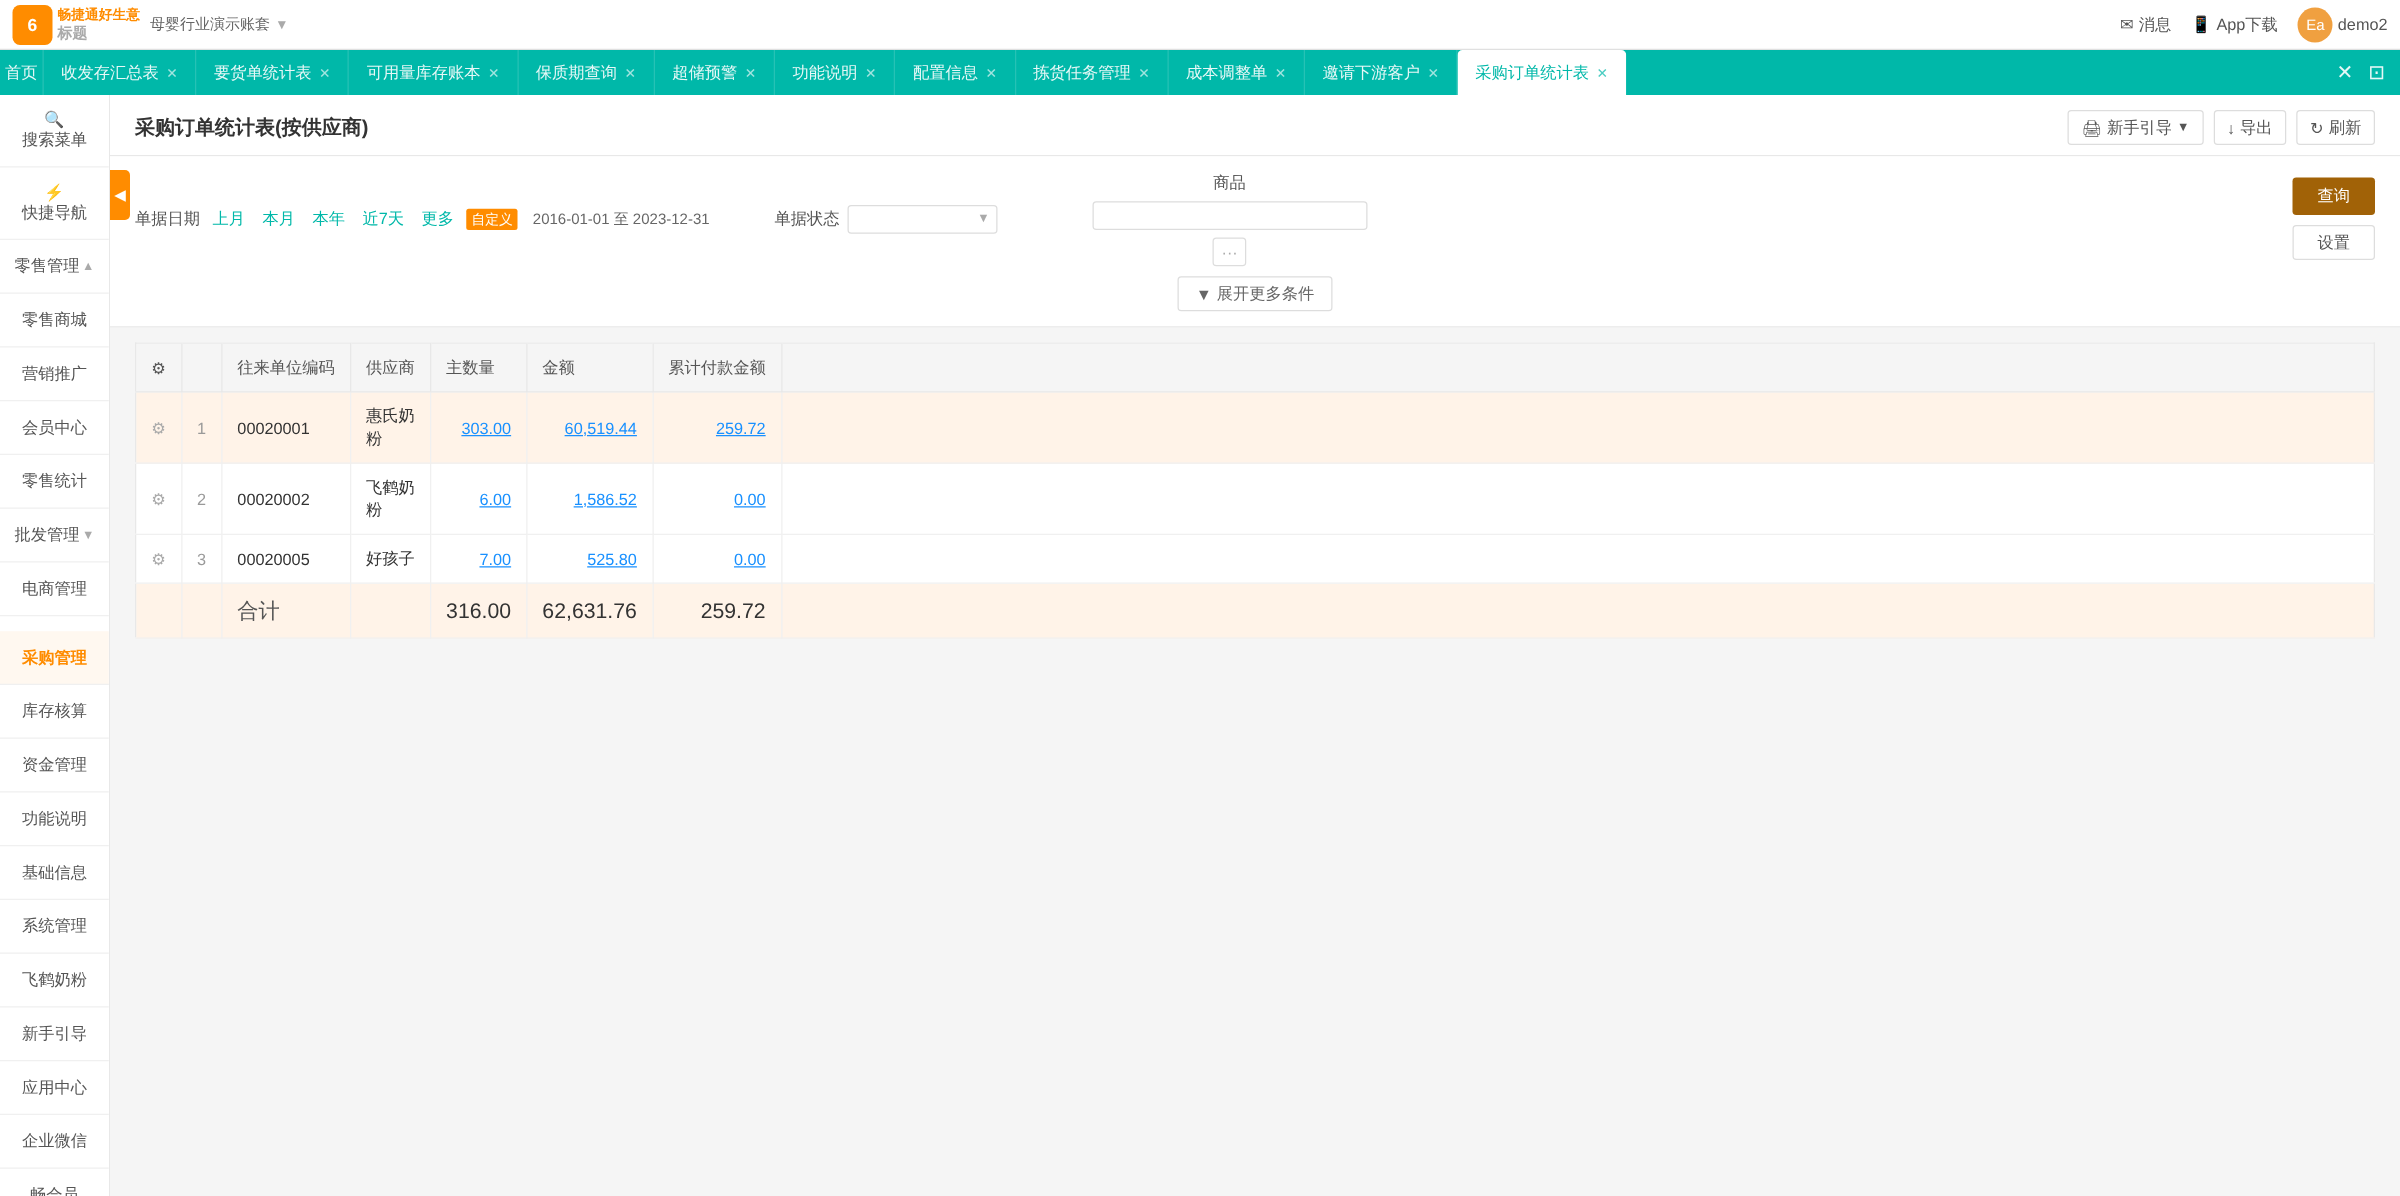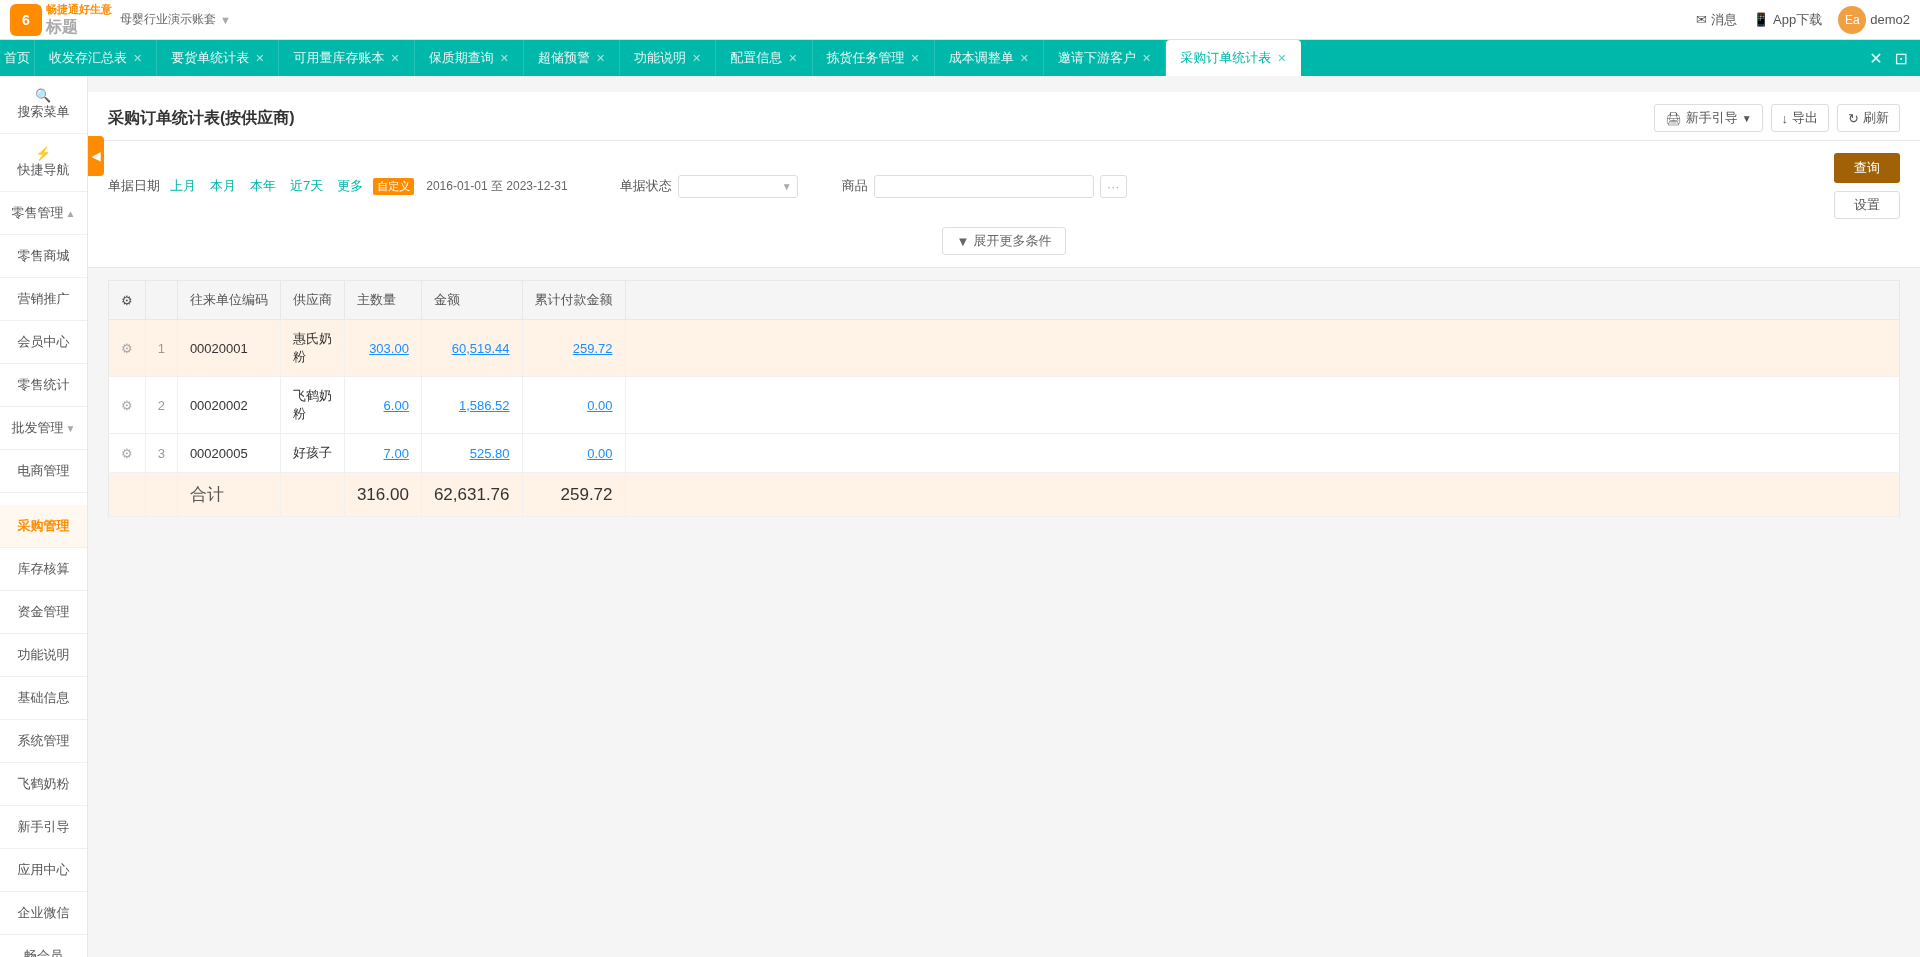--- a/index.html
+++ b/index.html
@@ -28,21 +28,21 @@
     
     .layout { display: flex; flex: 1; overflow: hidden; }
     .sidebar { width: 88px; background: #fff; border-right: 1px solid #e8e8e8; display: flex; flex-direction: column; overflow-y: auto; flex-shrink: 0; }
     .sidebar-item { padding: 12px 0; text-align: center; color: #555; font-size: 13px; cursor: pointer; border-bottom: 1px solid #f0f0f0; }
     .sidebar-item.active { color: #ff8c00; background: #fff8f0; font-weight: bold; margin-top: 12px; }
     .sidebar-item.has-arrow { display: flex; align-items: center; justify-content: center; gap: 2px; }
     .divider-line { height: 1px; background: #f0f0f0; }
 
     
     .main-content { flex: 1; display: flex; flex-direction: column; overflow: hidden; background: #f5f5f5; }
-    .page-header { background: #fff; padding: 12px 20px 8px; border-bottom: 1px solid #e8e8e8; display: flex; align-items: center; justify-content: space-between; margin-top: 16px; }
+    .page-header { background: #fff; padding: 12px 20px 8px; border-bottom: 1px solid #e8e8e8; display: flex; align-items: center; justify-content: space-between; }
     .page-title { font-size: 16px; color: #333; font-weight: bold; }
     .page-header-actions { display: flex; align-items: center; gap: 8px; }
     .btn-print { background: #fff; border: 1px solid #ddd; border-radius: 3px; padding: 4px 10px; font-size: 13px; color: #555; cursor: pointer; display: flex; align-items: center; gap: 4px; }
     .btn-export { background: #fff; border: 1px solid #ddd; border-radius: 3px; padding: 4px 10px; font-size: 13px; color: #555; cursor: pointer; display: flex; align-items: center; gap: 4px; }
     .btn-refresh { background: #fff; border: 1px solid #ddd; border-radius: 3px; padding: 4px 10px; font-size: 13px; color: #555; cursor: pointer; display: flex; align-items: center; gap: 4px; }
 
     
     .filter-area { background: #fff; padding: 12px 20px; border-bottom: 1px solid #e8e8e8; }
     .filter-row { display: flex; align-items: center; gap: 12px; flex-wrap: wrap; }
     .filter-item { display: flex; align-items: center; gap: 6px; font-size: 13px; color: #555; }
@@ -79,21 +79,21 @@
   </style>
 </head>
 <body>
 
 <div class="top-bar">
   <div class="top-bar-left">
     <div class="logo-area">
       <div class="logo-icon">6</div>
       <div class="logo-text">
         <div style="font-size:11px; line-height:1.2">畅捷通好生意</div>
-        <div style="font-size:16px; color:#aaa; line-height:1.2">标题</div>
+        <div style="font-size:12px; color:#aaa; line-height:1.2">标题</div>
       </div>
     </div>
     <div class="breadcrumb-area">
       <span>母婴行业演示账套</span>
       <span style="color:#aaa; font-size:11px;">▼</span>
     </div>
   </div>
   <div class="top-bar-right">
     <div class="icon-btn">
       <span>✉</span>
@@ -280,21 +280,21 @@
         <div class="filter-item" style="margin-left:40px;">
           <span class="filter-label">单据状态</span>
           <div style="position:relative; display:inline-block;">
             <select class="filter-select">
               <option value=""></option>
             </select>
             <span style="position:absolute; right:6px; top:50%; transform:translateY(-50%); font-size:10px; color:#aaa; pointer-events:none;">▼</span>
           </div>
         </div>
 
-        <div class="filter-item" style="margin-left:32px;">
+        <div class="filter-item" style="margin-left:64px;flex-direction:column;">
           <span class="filter-label">商品</span>
           <input class="filter-input" style="width: 220px;">
           <span style="color:#aaa; cursor:pointer; border: 1px solid #ddd; padding: 3px 6px; border-radius: 3px;">···</span>
         </div>
 
         <div class="filter-actions" style="margin-left:auto;">
           <button class="btn-query">查询</button>
           <button class="btn-setting">设置</button>
         </div>
       </div>

